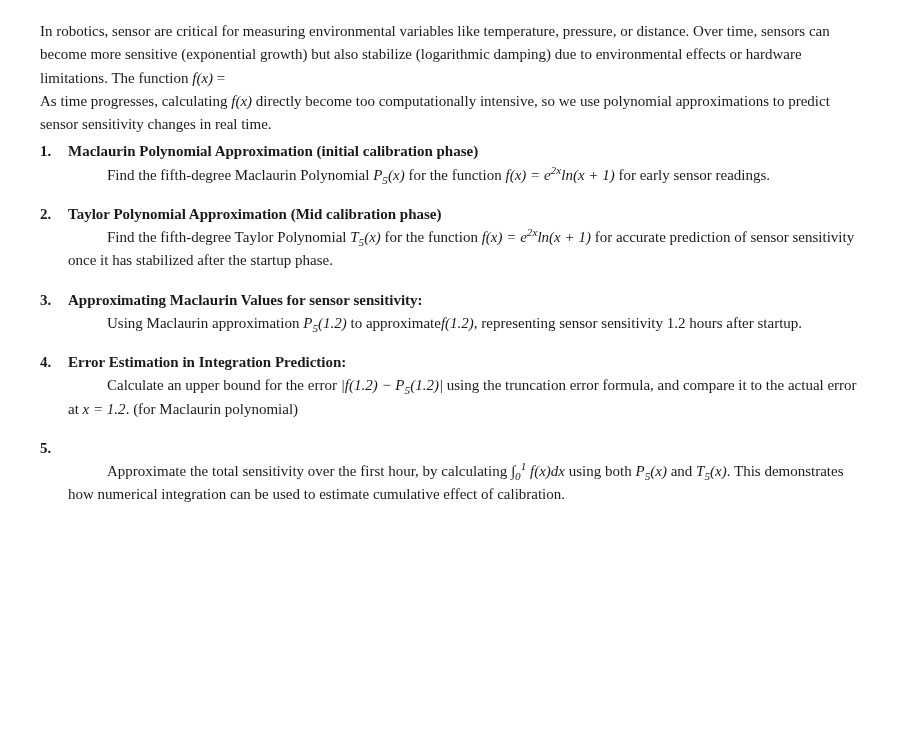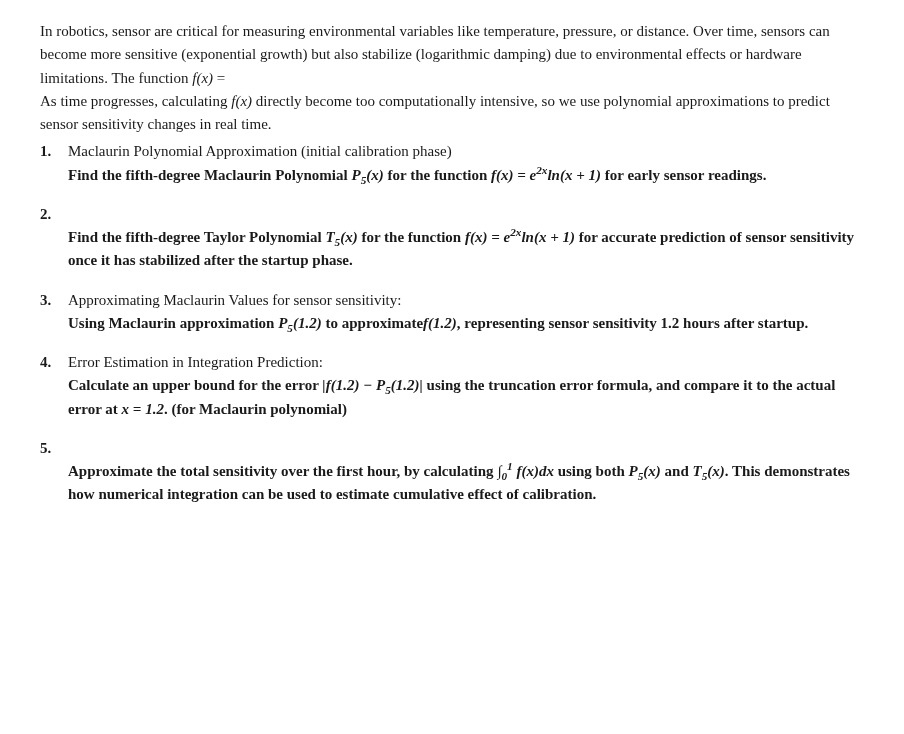--- a/index.html
+++ b/index.html
@@ -39,26 +39,27 @@
       min-width: 28px;
       flex-shrink: 0;
       padding-top: 0px;
     }
 
     .list-content {
       flex: 1;
     }
 
     .list-title {
-      font-weight: normal;
+      font-weight: bold;
       margin-top: 36px;
     }
 
     .list-body {
-      font-weight: bold;
+      font-weight: normal;
+      margin-left: 39px;
     }
 
     
     .math {
       font-style: italic;
     }
 
     sup {
       font-size: 0.75em;
       vertical-align: super;
@@ -94,21 +95,21 @@
       <span class="list-number">1.</span>
       <div class="list-content">
         <span class="list-title">Maclaurin Polynomial Approximation (initial calibration phase)</span><br>
         <span class="list-body">Find the fifth-degree Maclaurin Polynomial <span class="math"><i>P</i><sub>5</sub>(<i>x</i>)</span> for the function <span class="math"><i>f</i>(<i>x</i>) = <i>e</i><sup>2<i>x</i></sup>ln(<i>x</i> + 1)</span> for early sensor readings.</span>
       </div>
     </li>
 
     <li>
       <span class="list-number">2.</span>
       <div class="list-content">
-        <br>
+        <span class="list-title">Taylor Polynomial Approximation (Mid calibration phase)</span><br>
         <span class="list-body">Find the fifth-degree Taylor Polynomial <span class="math"><i>T</i><sub>5</sub>(<i>x</i>)</span> for the function <span class="math"><i>f</i>(<i>x</i>) = <i>e</i><sup>2<i>x</i></sup>ln(<i>x</i> + 1)</span> for accurate prediction of sensor sensitivity once it has stabilized after the startup phase.</span>
       </div>
     </li>
 
     <li>
       <span class="list-number">3.</span>
       <div class="list-content">
         <span class="list-title">Approximating Maclaurin Values for sensor sensitivity:</span><br>
         <span class="list-body">Using Maclaurin approximation <span class="math"><i>P</i><sub>5</sub>(1.2)</span> to approximate<span class="math"><i>f</i>(1.2)</span>, representing sensor sensitivity 1.2 hours after startup.</span>
       </div>

